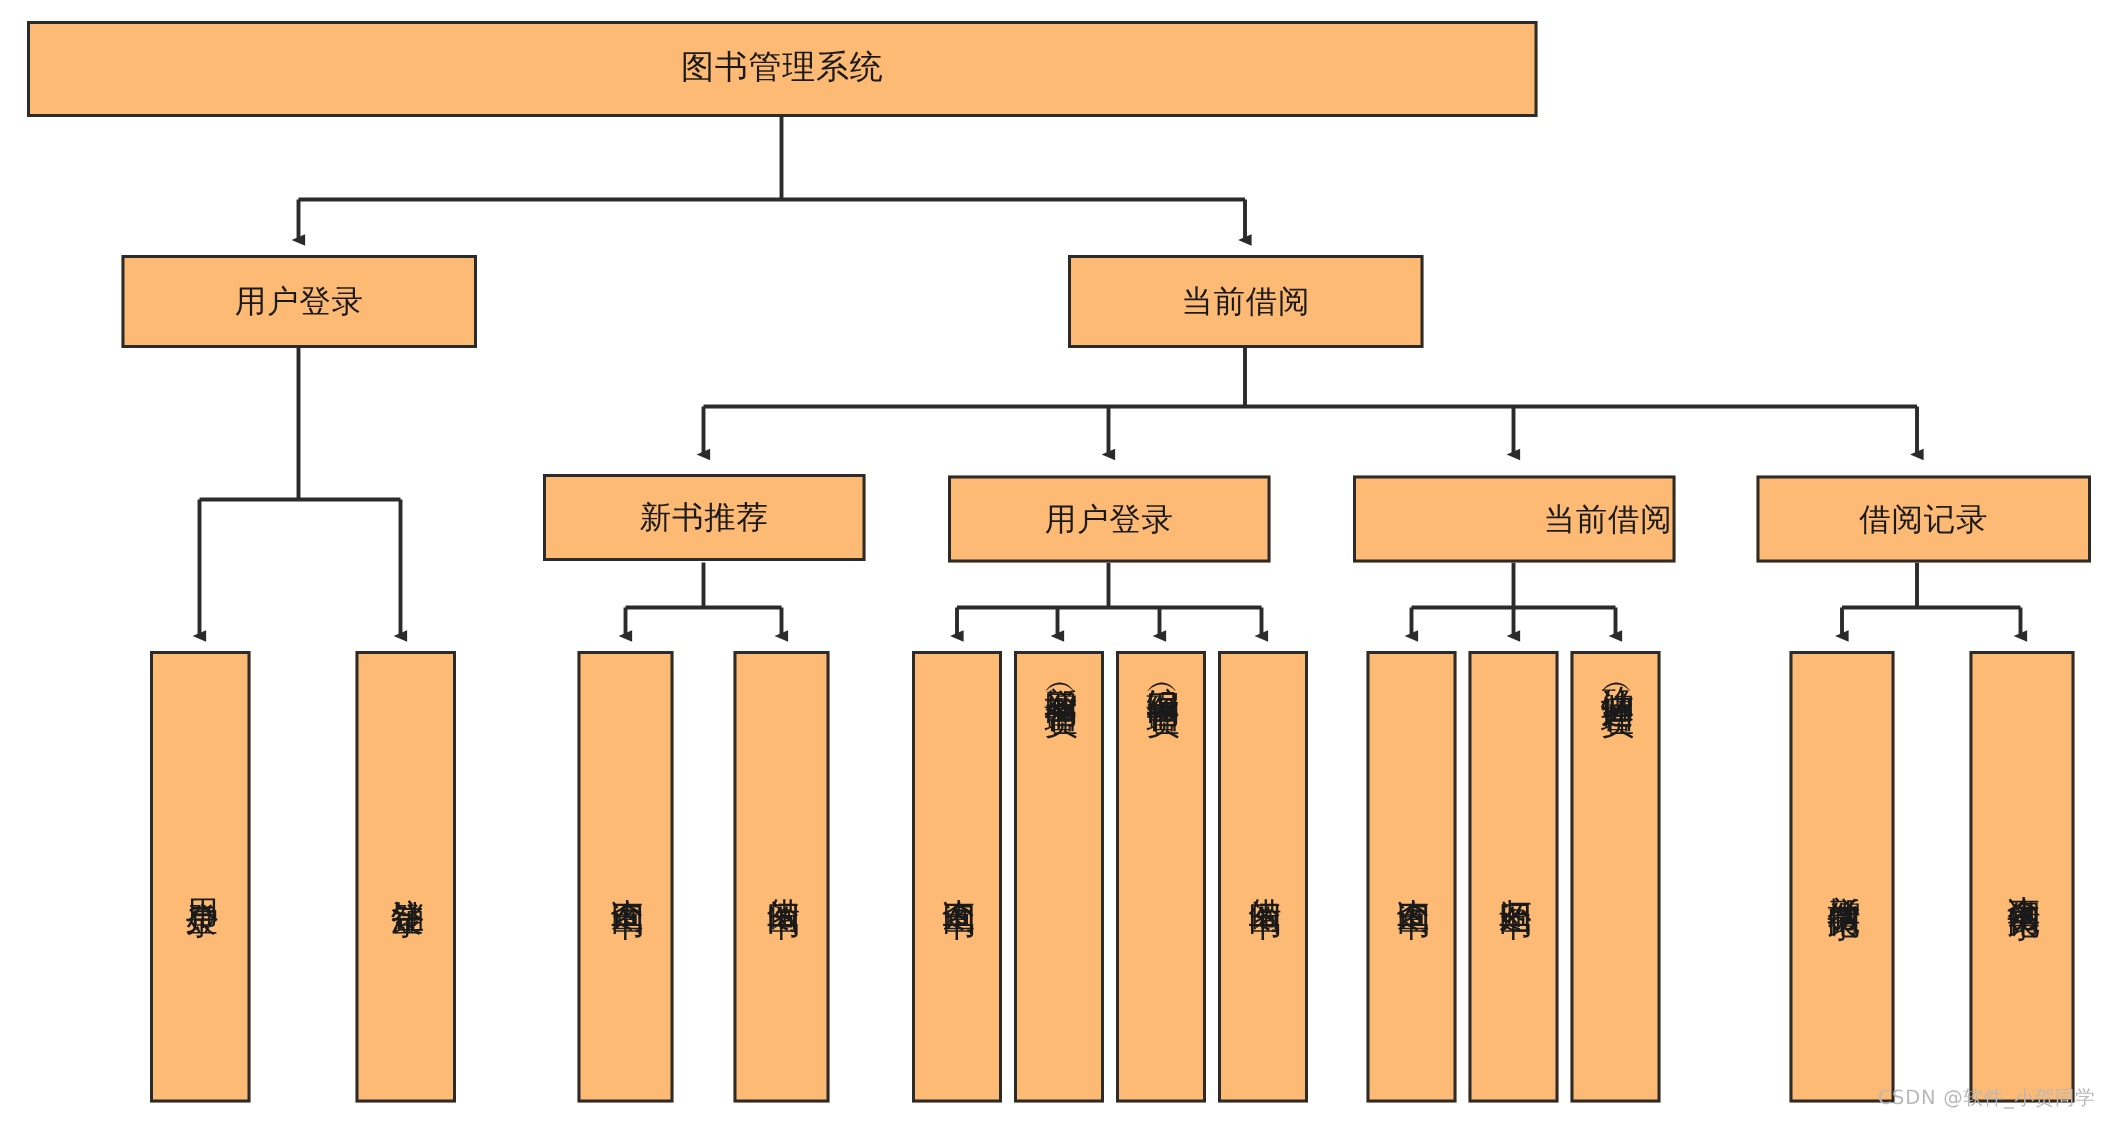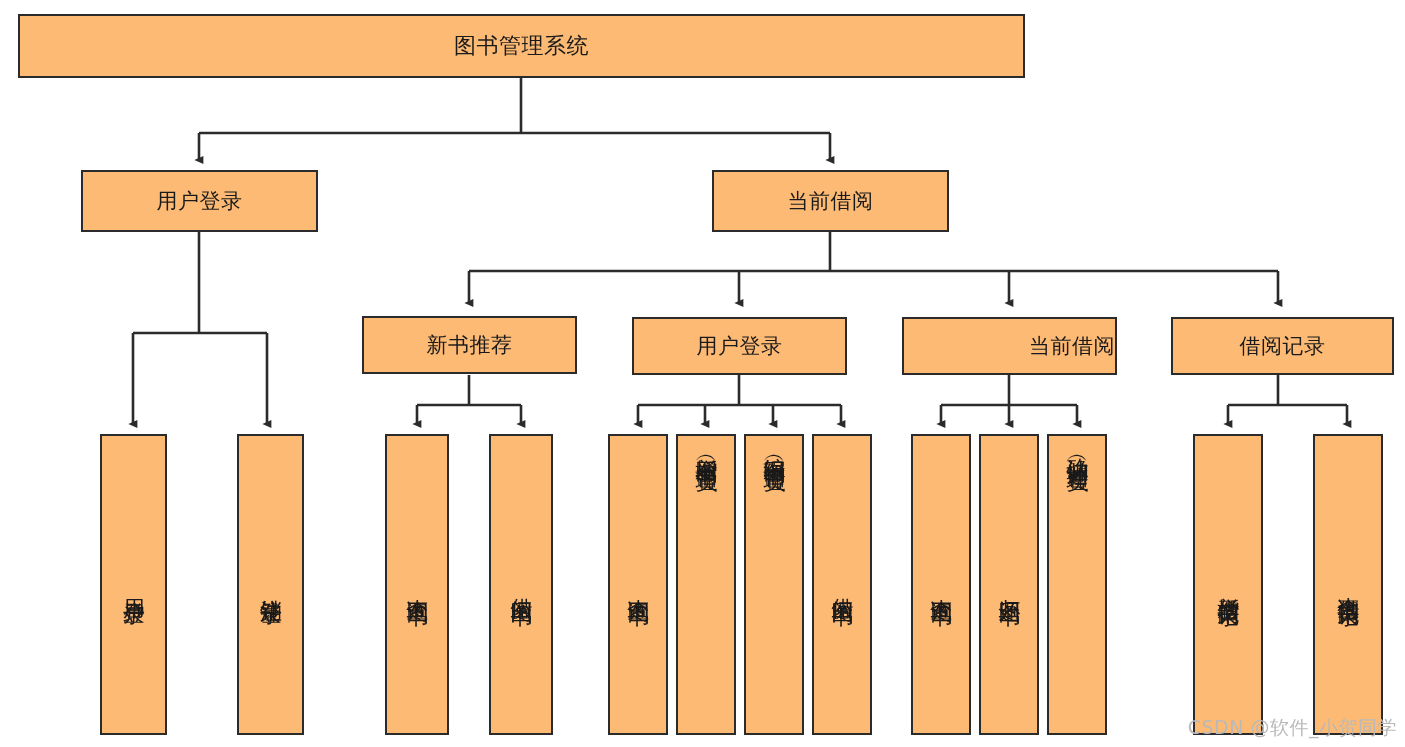--- a/index.html
+++ b/index.html
@@ -66,21 +66,21 @@
     letter-spacing: 2px;
     white-space: nowrap;
   }
   .node.vert.topalign {
     align-items: flex-start;
   }
   .watermark {
     position: absolute;
     right: 8px;
     bottom: 6px;
-    font-size: 19px;
+    font-size: 13px;
     color: #b9b9b9;
     letter-spacing: 0.5px;
     white-space: nowrap;
     font-family: "DejaVu Sans", "Liberation Sans", sans-serif;
   }
 </style>
 </head>
 <body>
 
 <div id="canvas">

